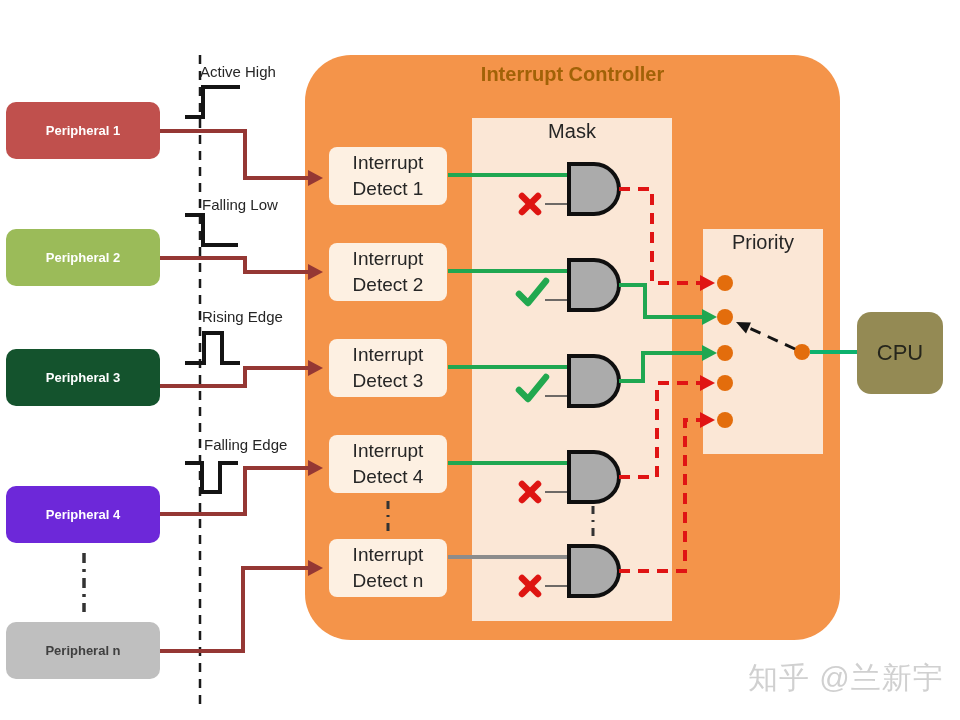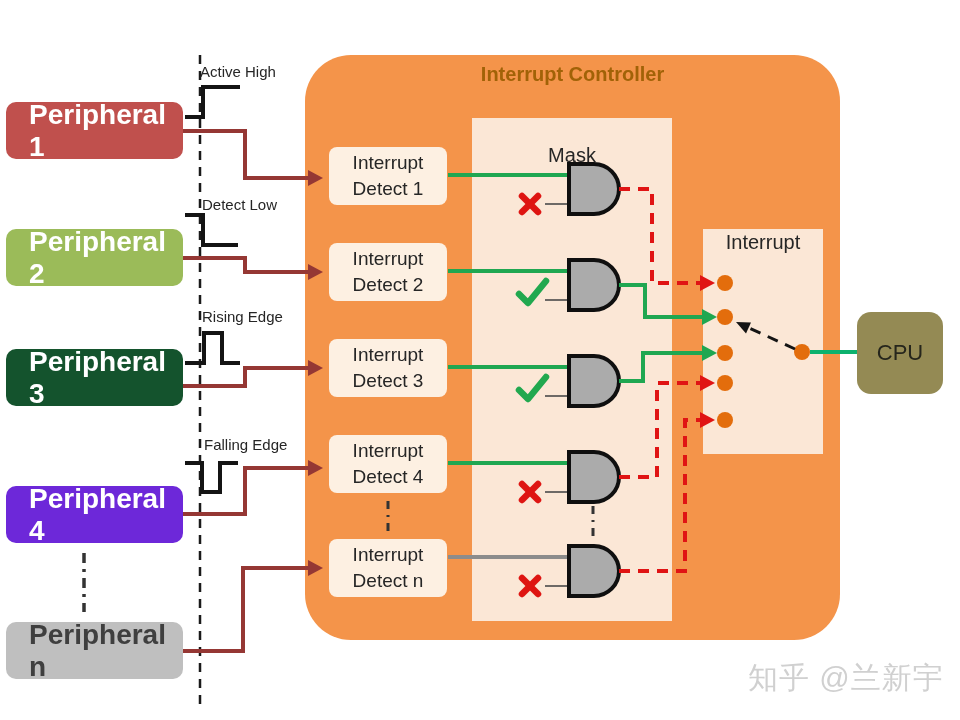--- a/index.html
+++ b/index.html
@@ -13,29 +13,29 @@
     left:305px;top:55px;width:535px;height:585px;border-radius:46px;
     background:#F4944A;z-index:1;
   }
   #controller-title{
     left:305px;top:63px;width:535px;text-align:center;
     font-size:20px;font-weight:600;color:#a16207;z-index:4;
   }
   .peach-panel{background:#FBE7D6;z-index:2;}
   #mask-panel{left:472px;top:118px;width:200px;height:503px;}
   #priority-panel{left:703px;top:229px;width:120px;height:225px;}
-  #mask-title{left:472px;top:120px;width:200px;text-align:center;font-size:20px;z-index:4;margin-top:24px;}
+  #mask-title{left:472px;top:120px;width:200px;text-align:center;font-size:20px;z-index:4;}
   #priority-title{left:703px;top:231px;width:120px;text-align:center;font-size:20px;z-index:4;}
   
   #wires{left:0;top:0;z-index:3;}
   
   .peri{
     left:6px;width:154px;height:57px;border-radius:10px;z-index:4;
     display:flex;align-items:center;justify-content:center;
-    font-size:28px;font-weight:700;color:#ffffff;padding-left:23px;
+    font-size:13px;font-weight:700;color:#ffffff;
   }
   #peri-1{top:102px;background:#C0504D;}
   #peri-2{top:229px;background:#9BBB59;}
   #peri-3{top:349px;background:#14532d;}
   #peri-4{top:486px;background:#6d28d9;}
   #peri-n{top:622px;background:#BFBFBF;color:#3F3F3F;font-weight:700;}
   
   .detect{
     left:329px;width:118px;height:58px;border-radius:8px;background:#FDF0E2;z-index:4;
     display:flex;align-items:center;justify-content:center;text-align:center;
@@ -171,30 +171,30 @@
 
     <g stroke="#333333" fill="none">
       <line x1="84" y1="553" x2="84" y2="612" stroke-width="3.5" stroke-dasharray="10 6 3 6"></line>
       <line x1="388" y1="501" x2="388" y2="537" stroke-width="3" stroke-dasharray="8 6 2 6"></line>
       <line x1="593" y1="506" x2="593" y2="542" stroke-width="3" stroke-dasharray="8 6 2 6"></line>
     </g>
   </svg>
 
   <div class="abs" id="controller-title">Interrupt Controller</div>
   <div class="abs" id="mask-title">Mask</div>
-  <div class="abs" id="priority-title">Interrupt</div>
+  <div class="abs" id="priority-title">Priority</div>
 
   <div class="abs peri" id="peri-1">Peripheral 1</div>
   <div class="abs peri" id="peri-2">Peripheral 2</div>
   <div class="abs peri" id="peri-3">Peripheral 3</div>
   <div class="abs peri" id="peri-4">Peripheral 4</div>
   <div class="abs peri" id="peri-n">Peripheral n</div>
 
   <div class="abs edge-label" id="lbl-ah">Active High</div>
-  <div class="abs edge-label" id="lbl-al">Detect Low</div>
+  <div class="abs edge-label" id="lbl-al">Falling Low</div>
   <div class="abs edge-label" id="lbl-re">Rising Edge</div>
   <div class="abs edge-label" id="lbl-fe">Falling Edge</div>
 
   <div class="abs detect" id="det-1">Interrupt Detect 1</div>
   <div class="abs detect" id="det-2">Interrupt Detect 2</div>
   <div class="abs detect" id="det-3">Interrupt Detect 3</div>
   <div class="abs detect" id="det-4">Interrupt Detect 4</div>
   <div class="abs" id="cpu-box">CPU</div>
 
   <div class="abs detect" id="det-n">Interrupt Detect n</div>

